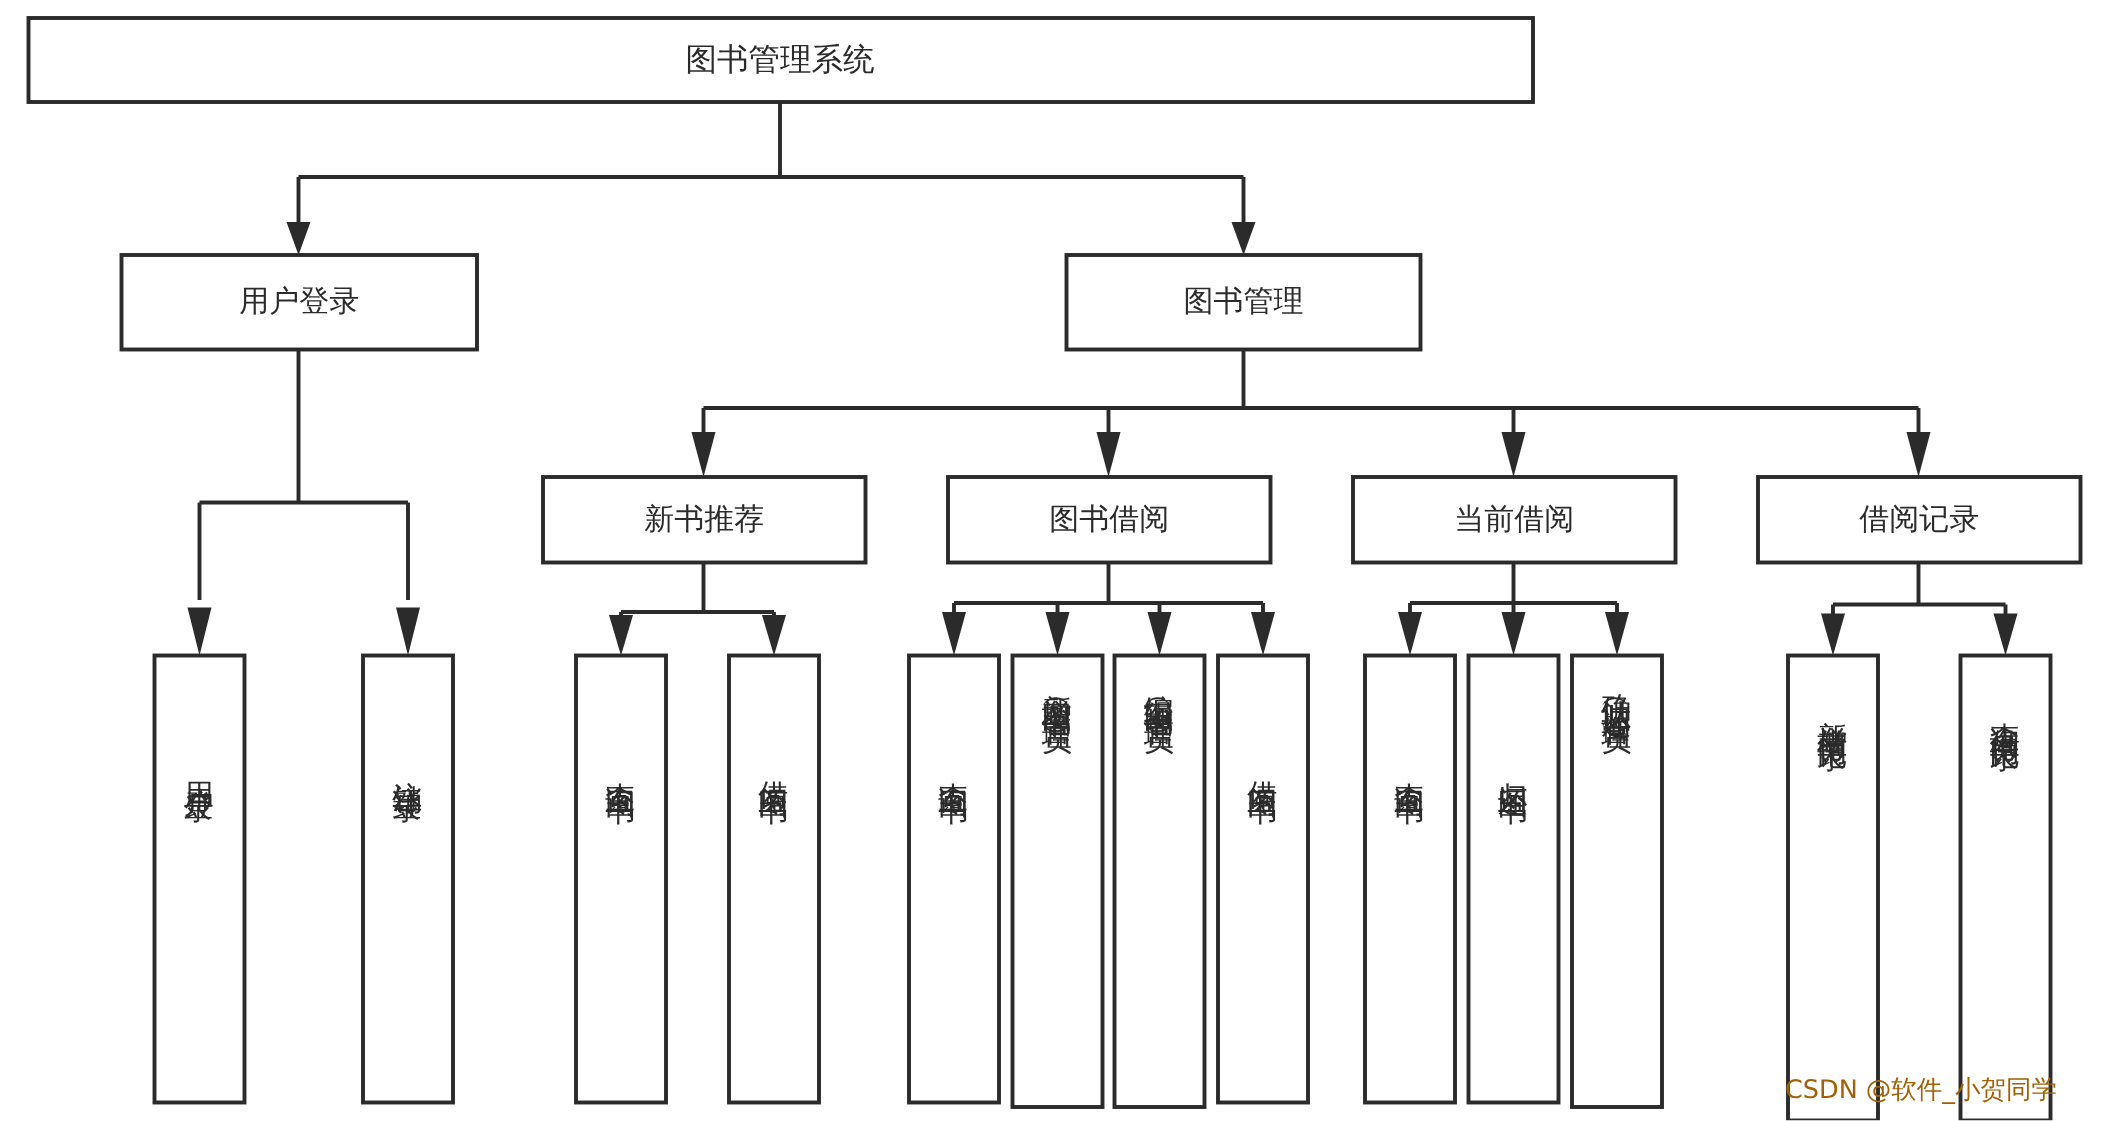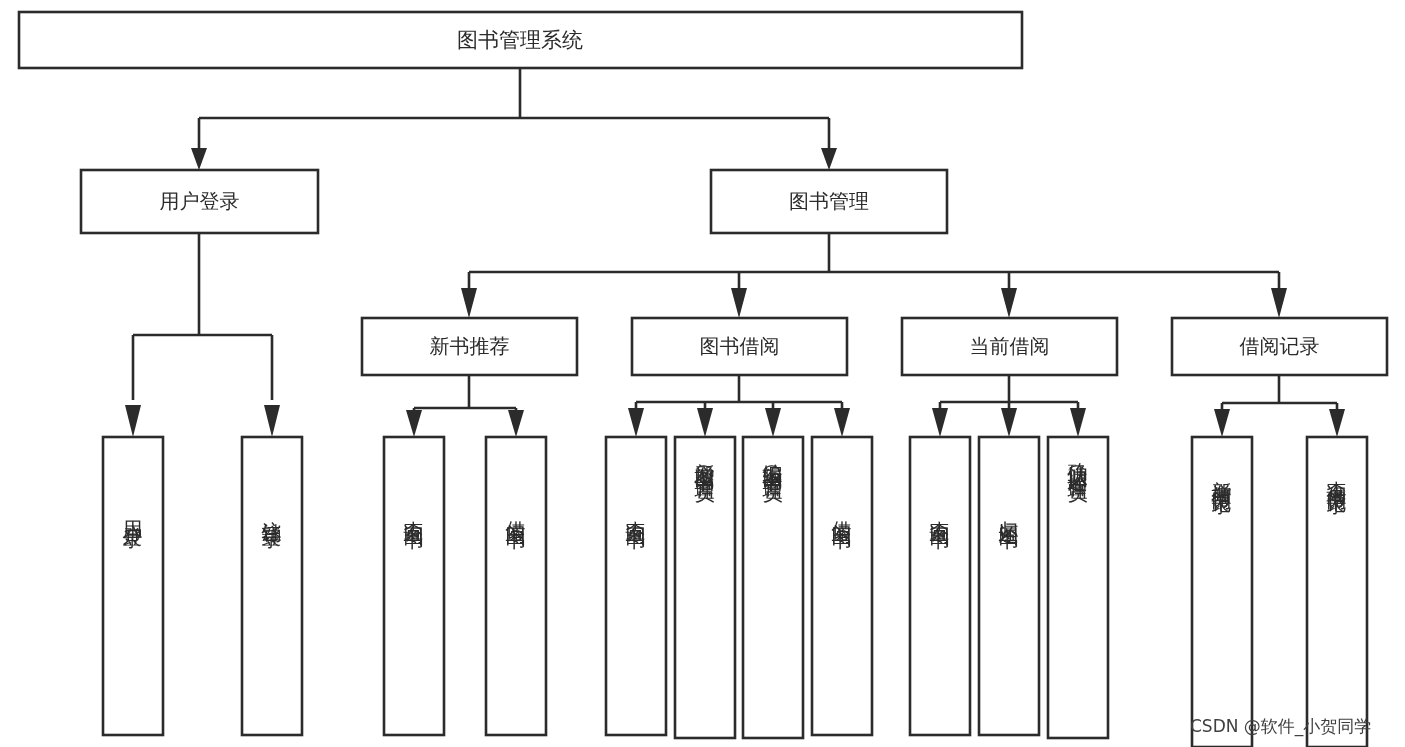--- a/index.html
+++ b/index.html
@@ -72,21 +72,21 @@
     font-size: 20px;
     line-height: 1;
     letter-spacing: 3px;
     color: #2b2b2b;
     white-space: nowrap;
   }
   .watermark {
     position: absolute;
     font-family: "DejaVu Sans", "Liberation Sans", sans-serif;
     font-size: 17px;
-    color: #404040;
+    color: #a16207;
     white-space: nowrap;
     pointer-events: none;
   }
 </style>
 </head>
 <body>
 
 <div id="diagram-root">
 
   <svg class="diagram-canvas" viewBox="0 0 1405 747" xmlns="http://www.w3.org/2000/svg">

